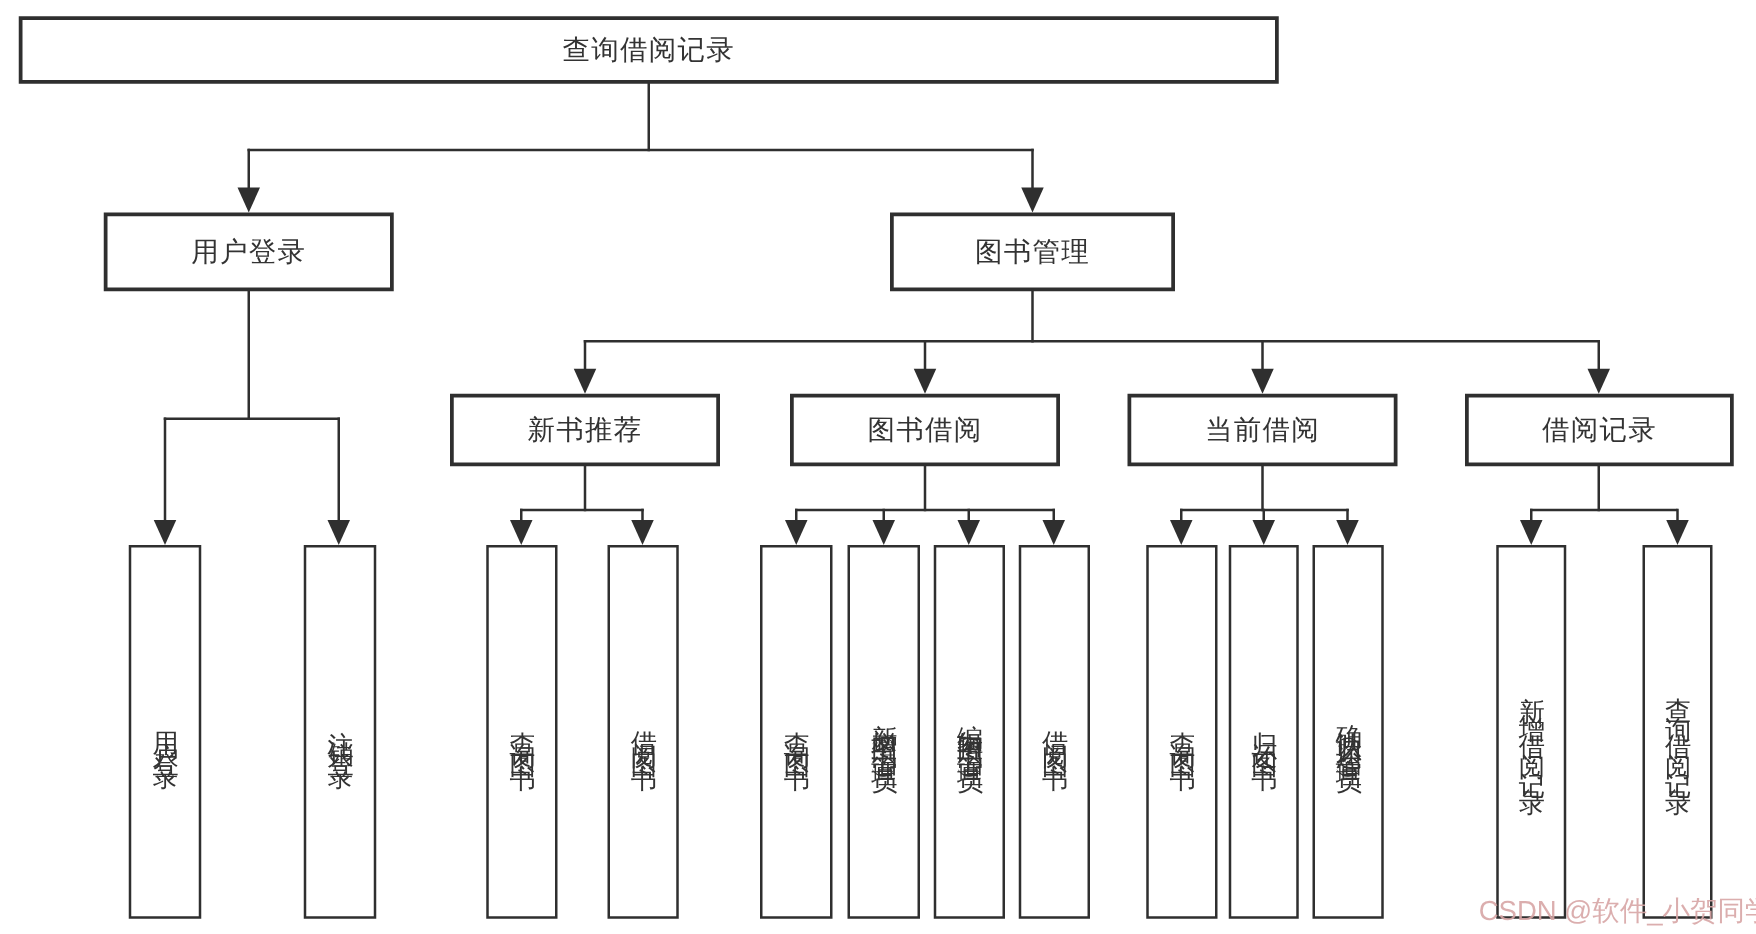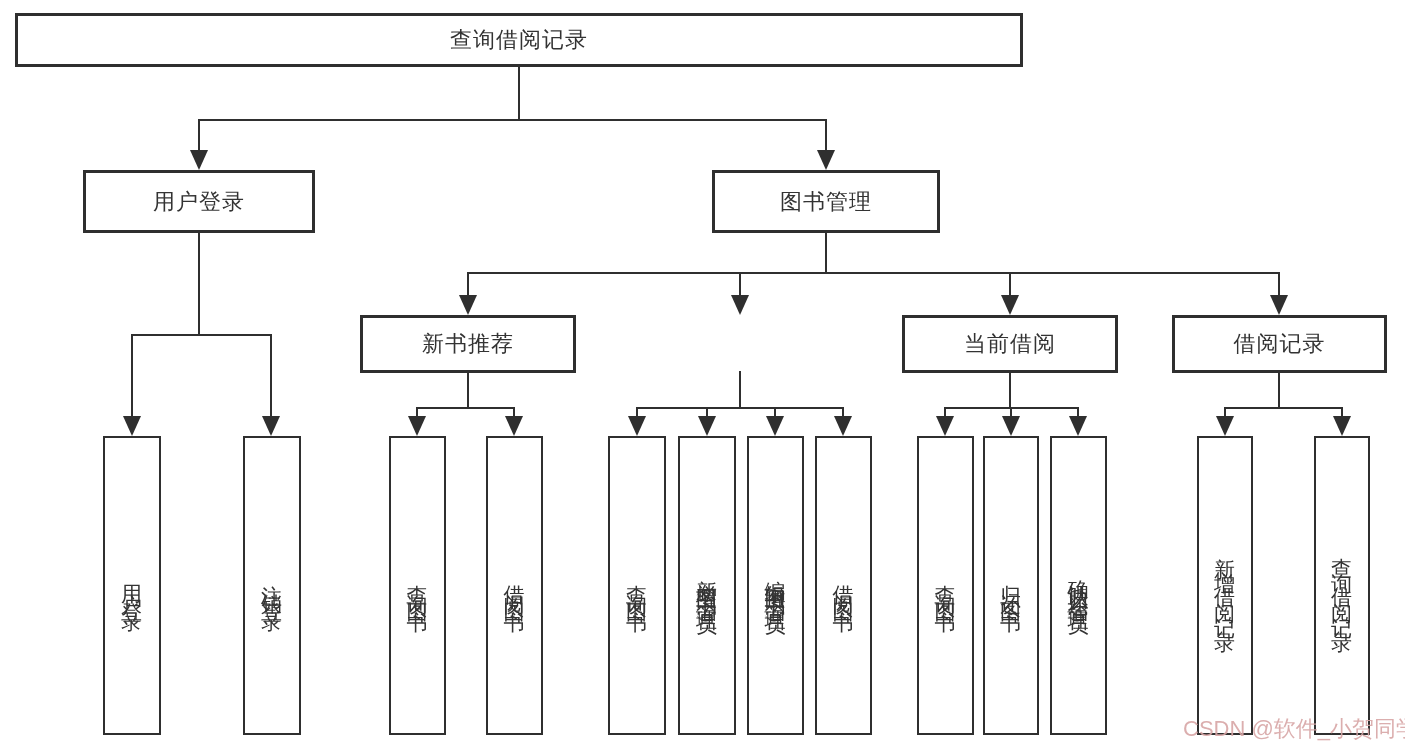--- a/index.html
+++ b/index.html
@@ -71,20 +71,23 @@
   </div>
 
   <div class="box" style="left:360px;top:315px;width:216px;height:58px;">
     <span>新书推荐</span>
   </div>
 
   <div class="box" style="left:712px;top:170px;width:228px;height:63px;">
     <span>图书管理</span>
   </div>
 
+  <div class="box" style="left:632px;top:315px;width:216px;height:58px;">
+    <span>图书借阅</span>
+  </div>
 
   <div class="box" style="left:1172px;top:315px;width:215px;height:58px;">
     <span>借阅记录</span>
   </div>
 
   <div class="box" style="left:902px;top:315px;width:216px;height:58px;">
     <span>当前借阅</span>
   </div>
 
   <div class="box leaf" style="left:103px;top:436px;width:58px;height:299px;">

